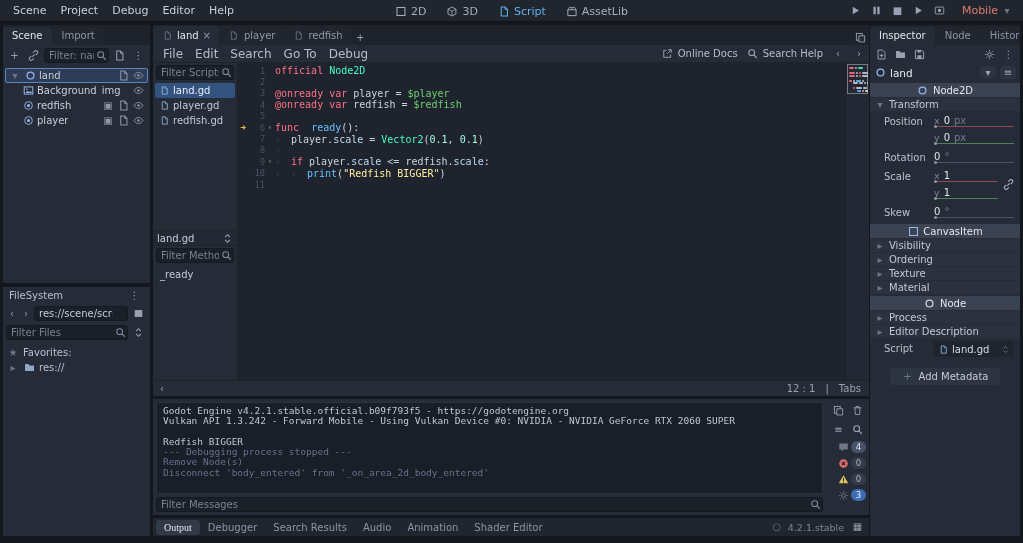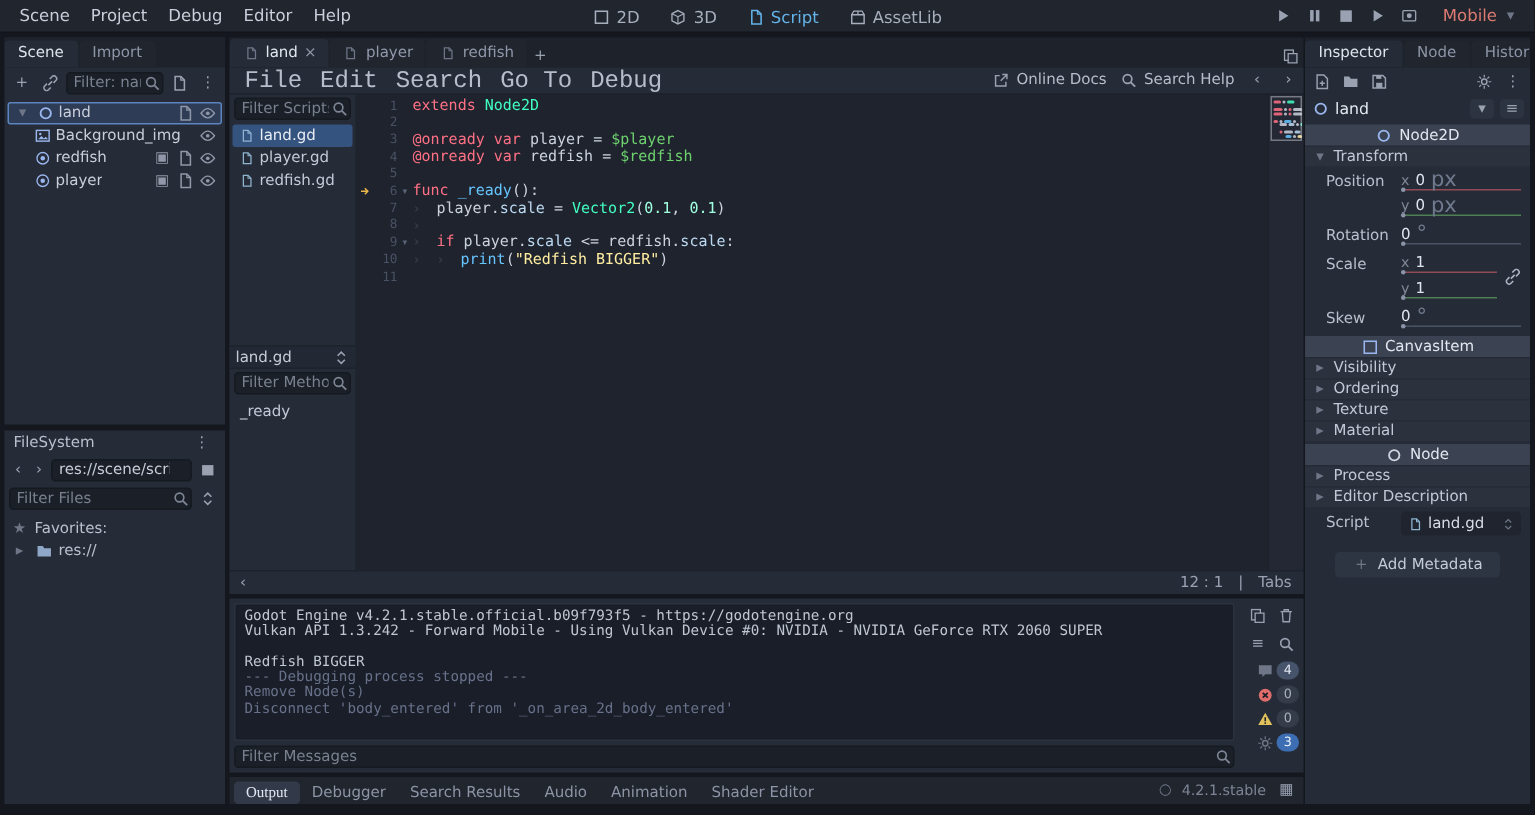--- a/index.html
+++ b/index.html
@@ -47,21 +47,21 @@
 #fs-filter{display:flex;align-items:center;gap:2px;padding:2px 3px;flex:none;}
 #fs-tree{flex:1;padding:3px 4px;font-size:10px;color:#bac0cd;}
 .fsrow{display:flex;align-items:center;gap:4px;height:15px;}
 .ic.folderic{color:#90a8c8;}
 
 #center-col{position:absolute;left:153px;top:25px;bottom:7px;right:154px;display:flex;flex-direction:column;}
 .stab{display:flex;align-items:center;gap:4px;padding:3px 8px 4px;font-size:10px;color:#9098a9;background:#20252e;border-radius:3px 3px 0 0;white-space:nowrap;}
 .stab.active{background:#262c37;color:#e2e6ef;}
 .closex{color:#8e96a6;}
 #script-menubar{height:18px;background:#262c37;display:flex;align-items:center;padding:0 4px;gap:0;border-bottom:1px solid #1d222b;flex:none;}
-.smenu{padding:0 6px;font-size:16px;color:#b7bdca;font-family:Liberation Mono, monospace;}
+.smenu{padding:0 6px;font-size:12px;color:#b7bdca;}
 #script-docs{margin-left:auto;display:flex;align-items:center;gap:9px;color:#b7bdca;font-size:10px;}
 .docbtn{display:flex;align-items:center;gap:4px;}
 #script-main{flex:1;display:flex;min-height:0;}
 #scripts-panel{width:85px;background:#262c37;display:flex;flex-direction:column;border-right:1px solid #1d222b;overflow:hidden;}
 #scripts-filter,#methods-filter{padding:2px 3px;display:flex;flex:none;}
 #scripts-list{height:148px;padding:1px 2px;flex:none;}
 #methods-list{flex:1;padding:2px 4px;font-size:10px;color:#c3c9d6;}
 .slistrow{display:flex;align-items:center;gap:3px;height:15px;padding:0 3px;font-size:10px;color:#c3c9d6;border-radius:2px;}
 .slistrow.active{background:#35537f;color:#e8ecf4;}
 #current-script-row{display:flex;align-items:center;padding:1px 4px;border-top:1px solid #1d222b;border-bottom:1px solid #1d222b;background:#232934;font-size:10px;color:#c6ccd8;height:16px;flex:none;}
@@ -107,21 +107,21 @@
 #insp-node-row{display:flex;align-items:center;gap:4px;padding:2px 4px;font-size:10.5px;color:#dde2ec;flex:none;}
 #insp-filter-row{display:flex;align-items:center;gap:3px;padding:2px 4px;flex:none;}
 .cat{height:14px;background:#3b4352;display:flex;align-items:center;justify-content:center;gap:4px;font-size:10px;color:#e2e7f0;margin:2px 0 1px;}
 .grp{height:13px;display:flex;align-items:center;gap:3px;padding:0 4px;background:#2b313d;font-size:10px;color:#c2c9d6;margin-bottom:1px;}
 .prop{display:flex;padding:2px 6px 4px 14px;gap:4px;font-size:10px;color:#aab1c0;align-items:flex-start;}
 .plabel{width:46px;padding-top:2px;color:#b9c0cd;flex:none;}
 .pvals{flex:1;display:flex;flex-direction:column;gap:4px;min-width:0;}
 .spin{position:relative;display:flex;align-items:center;gap:4px;height:13px;border-bottom:1px solid #4a5366;}
 .spin .ax{color:#7f8798;font-size:9.5px;}
 .spin .val{color:#dfe4ee;}
-.spin .suf{color:#707a8e;font-size:14px;}
+.spin .suf{color:#707a8e;font-size:10px;}
 .spin::after{content:"";position:absolute;left:0;bottom:-2px;width:3px;height:3px;border-radius:50%;background:#8a93a8;}
 .spin.ax-x{border-color:#8f4c55;}
 .spin.ax-y{border-color:#4f7f55;}
 .linkic{align-self:center;color:#aeb6c6;}
 .resfield{flex:1;display:flex;align-items:center;gap:3px;background:#1f242e;border-radius:3px;height:16px;padding:0 3px;min-width:0;}
 .resname{color:#d7dce6;font-size:10px;overflow:hidden;text-overflow:ellipsis;white-space:nowrap;}
 #insp-addmeta{display:flex;justify-content:center;padding:7px 0;flex:none;}
 .addmeta{display:flex;align-items:center;gap:5px;background:#2d3442;border-radius:3px;height:17px;padding:0 12px;color:#c3cad8;font-size:10px;}
 .nodename{font-size:10.5px;color:#e4e8f0;}
 </style>
@@ -536,21 +536,21 @@
         <div id="methods-list">
             <div class="slistrow">_ready</div>
           </div>
       </div>
       <div id="code-area">
         <div id="code-lines">
             <div class="cl">
               <span class="mk"></span>
               <span class="ln">1</span>
               <span class="fd"></span>
-              <span class="ct"><span class="tk-kw">extends</span><span class="tk-pl"> </span><span class="tk-ty">Node2D</span></span>
+              <span class="ct"><span class="tk-kw">official</span><span class="tk-pl"> </span><span class="tk-ty">Node2D</span></span>
             </div>
             <div class="cl">
               <span class="mk"></span>
               <span class="ln">2</span>
               <span class="fd"></span>
               <span class="ct"></span>
             </div>
             <div class="cl">
               <span class="mk"></span>
               <span class="ln">3</span>

